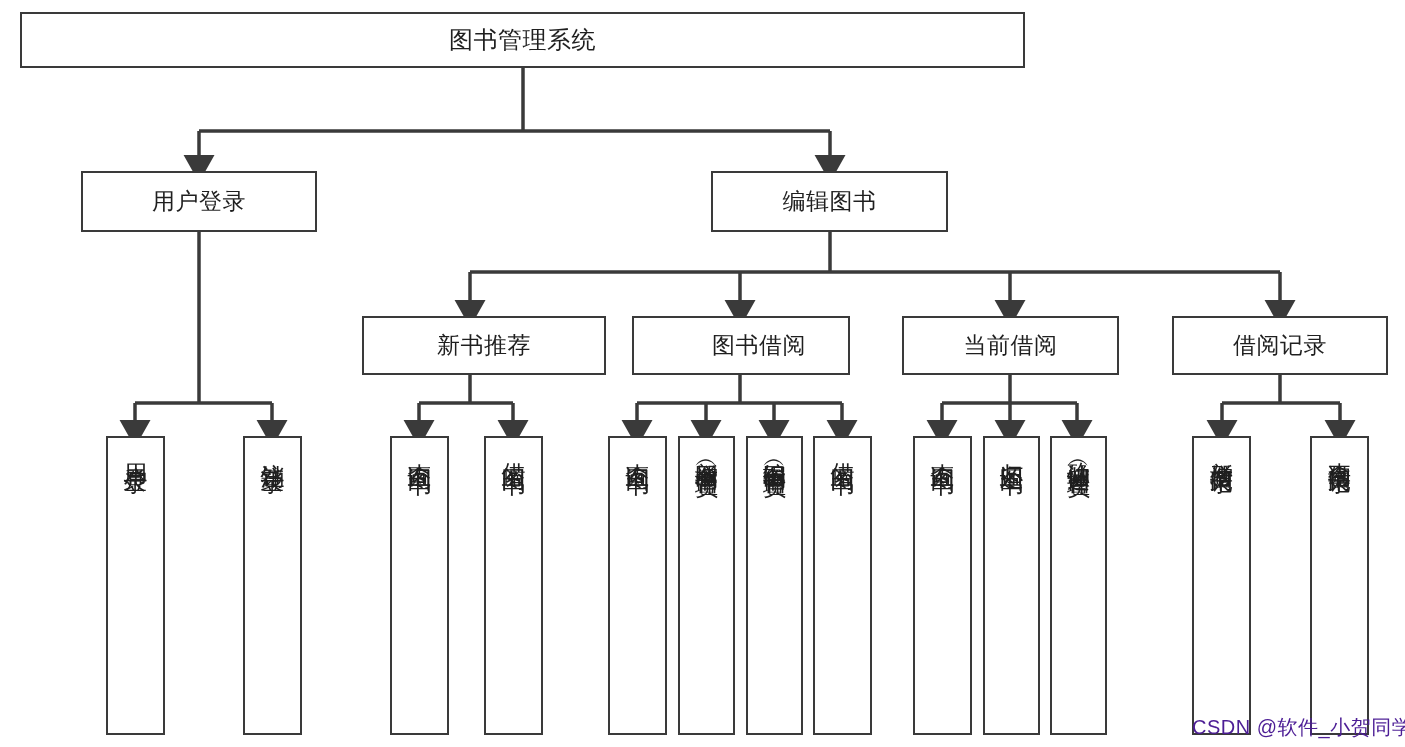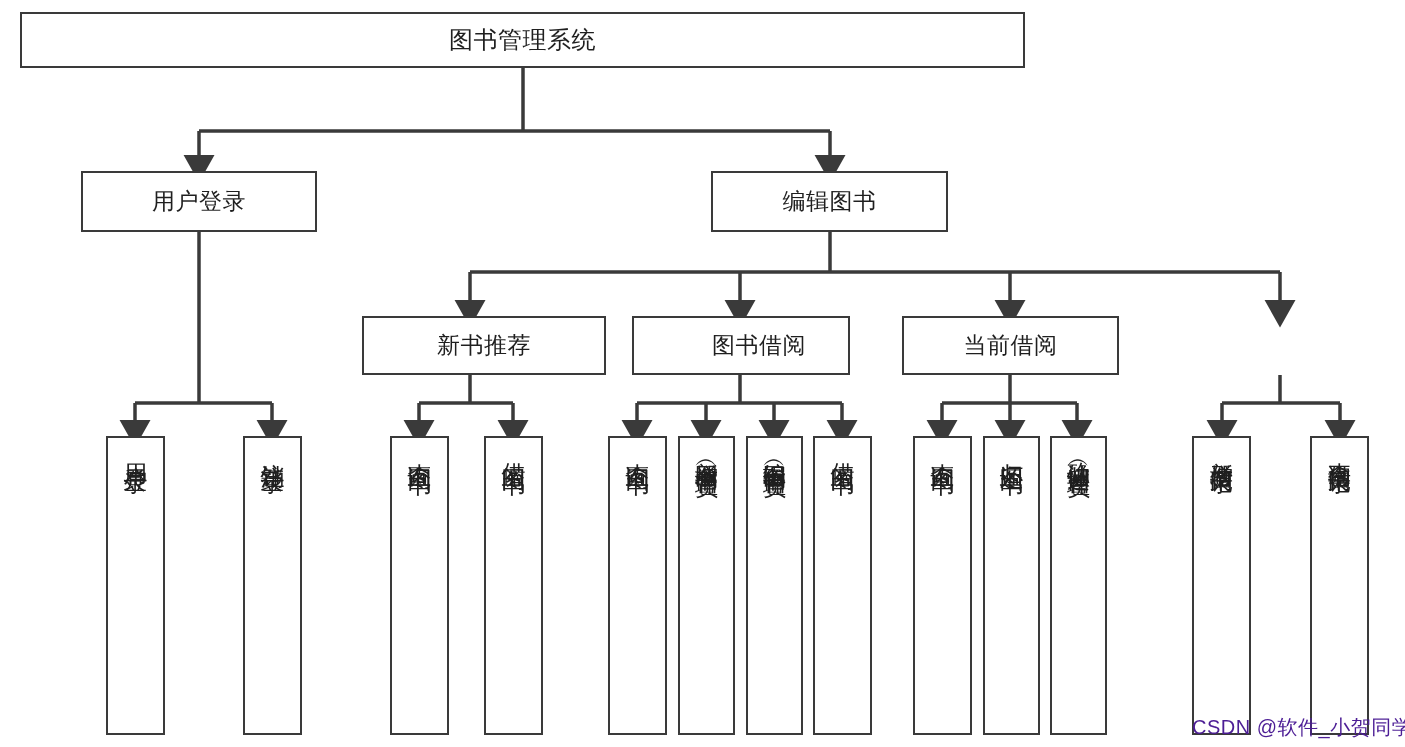--- a/index.html
+++ b/index.html
@@ -149,20 +149,23 @@
   </div>
 
   <div class="node h" style="left:632px; top:316px; width:218px; height:59px;padding-left:36px;">
     <span class="lbl">图书借阅</span>
   </div>
 
   <div class="node h" style="left:902px; top:316px; width:217px; height:59px;">
     <span class="lbl">当前借阅</span>
   </div>
 
+  <div class="node h" style="left:1172px; top:316px; width:216px; height:59px;">
+    <span class="lbl">借阅记录</span>
+  </div>
 
   <div class="node v" style="left:106px; top:436px; width:59px; height:299px;">
     <span class="lbl">用户登录</span>
   </div>
 
   <div class="node v" style="left:243px; top:436px; width:59px; height:299px;">
     <span class="lbl">注销登录</span>
   </div>
 
   <div class="node v" style="left:390px; top:436px; width:59px; height:299px;">

